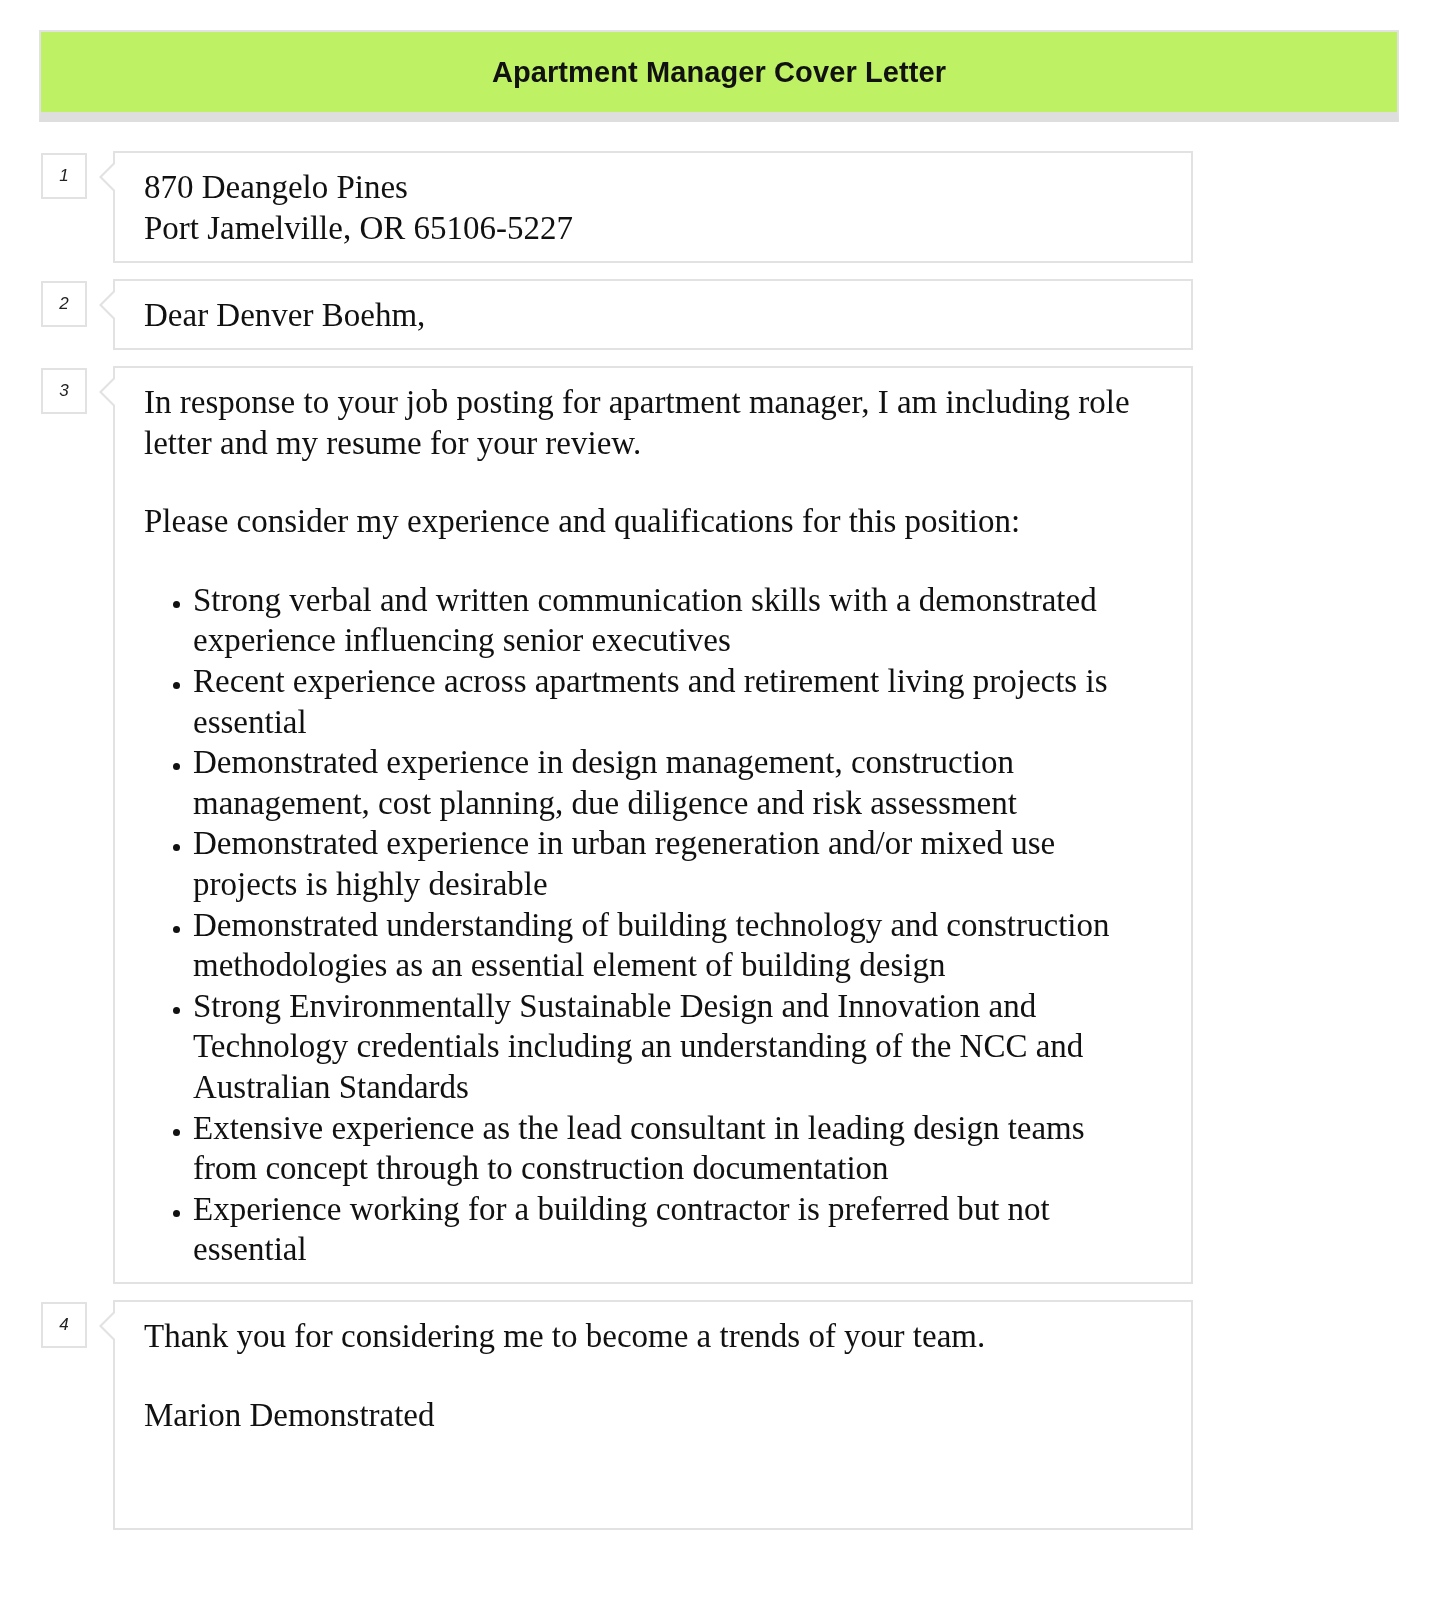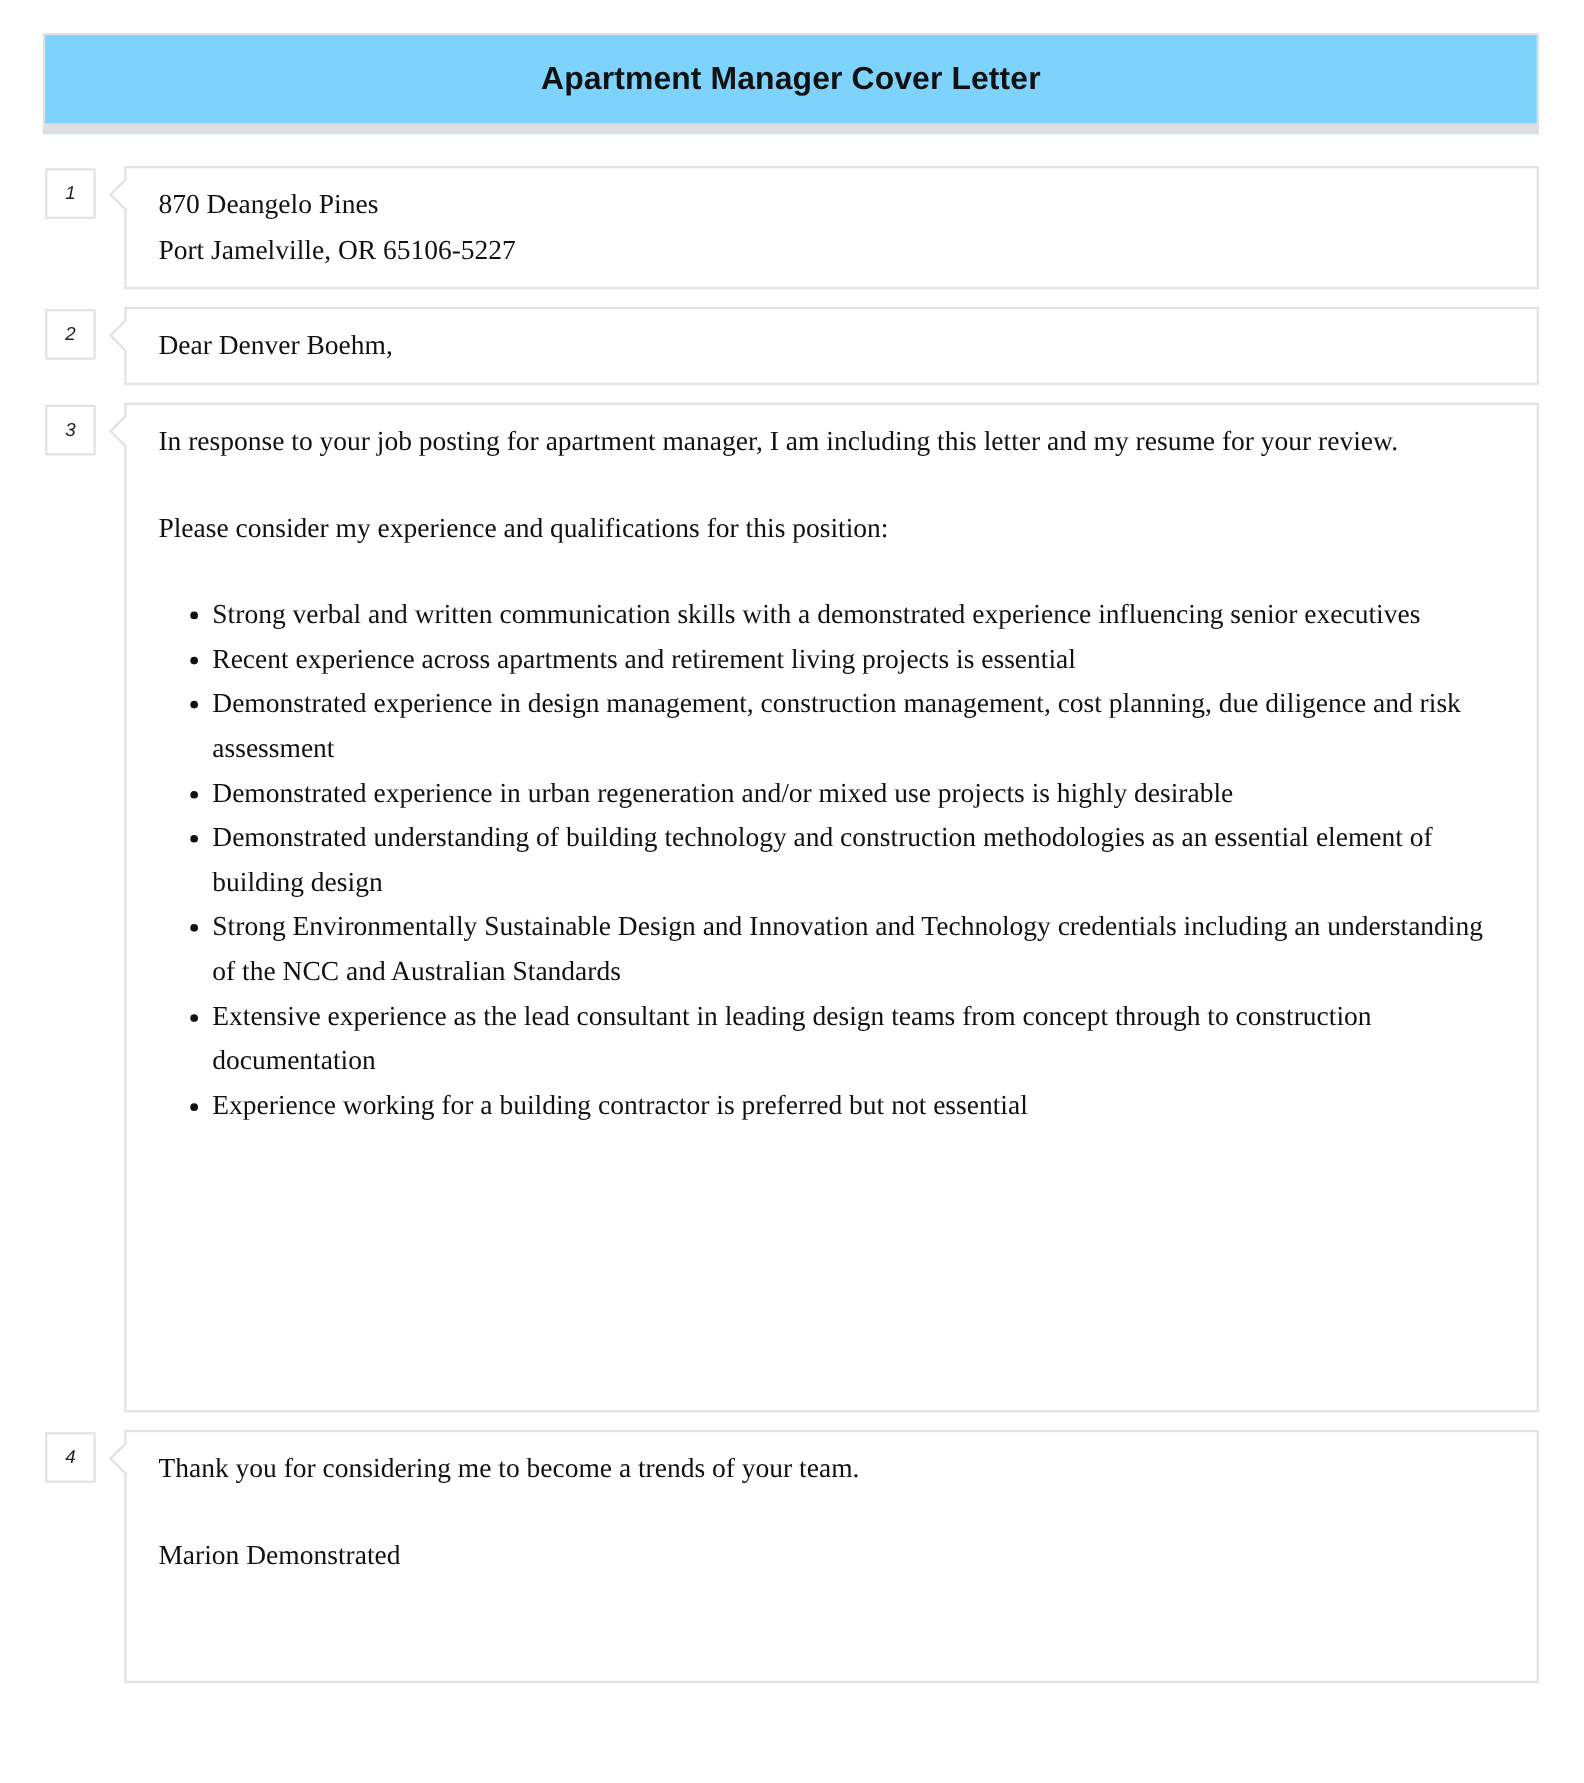--- a/index.html
+++ b/index.html
@@ -1,38 +1,38 @@
 <!DOCTYPE html>
 <html><head>
 <meta charset="utf-8">
 <style>
   html, body { margin: 0; padding: 0; background: #ffffff; }
   body { width: 1440px; min-height: 1621px; position: relative; font-family: "Liberation Serif", "DejaVu Serif", serif; color: #111; }
   .header {
     position: absolute; left: 39px; top: 30px; width: 1356px; height: 80px;
-    background: #7dd3fc; border: 2px solid #e2e2e2; border-bottom: 10px solid #dedede;
+    background: #bef264; border: 2px solid #e2e2e2; border-bottom: 10px solid #dedede;
     display: flex; align-items: center; justify-content: center;
   }
   .header h1 {
     margin: 0; font-family: "Liberation Sans", "DejaVu Sans", sans-serif;
     font-size: 29px; font-weight: bold; color: #111; letter-spacing: 0.1px;
   }
   .section { position: absolute; left: 0; width: 1440px; }
   .num {
     position: absolute; left: 41px; top: 2px; width: 43px; height: 43px;
     border: 2px solid #e2e2e2; background: #fff;
     font-family: "Liberation Sans", "DejaVu Sans", sans-serif; font-style: italic;
     font-size: 17px; color: #222; display: flex; align-items: center; justify-content: center;
     box-sizing: border-box; width: 46px; height: 46px;
   }
   .card {
-    position: absolute; left: 113px; top: 0; width: 1286px;
+    position: absolute; left: 113px; top: 0; width: 1080px;
     border: 2px solid #e2e2e2; background: #fff; box-sizing: border-box;
     padding: 14px 28px 14px 29px;
-    font-size: 25px; line-height: 40.6px;
+    font-size: 33px; line-height: 40.6px;
   }
   .notch {
     position: absolute; left: -16px; top: 8px; width: 0; height: 0;
     border-top: 16px solid transparent; border-bottom: 16px solid transparent;
     border-right: 16px solid #e2e2e2;
   }
   .notch::after {
     content: ""; position: absolute; left: 3px; top: -14px; width: 0; height: 0;
     border-top: 14px solid transparent; border-bottom: 14px solid transparent;
     border-right: 14px solid #fff;
@@ -65,21 +65,21 @@
   <div class="card" style="height:71px;">
     <span class="notch"></span>
     <p class="bold">Dear Denver Boehm,</p>
   </div>
 </div>
 
 <div class="section" style="top:366px;">
   <div class="num">3</div>
   <div class="card" style="height:918px;">
     <span class="notch"></span>
-    <p>In response to your job posting for apartment manager, I am including this letter and my resume for your review.</p>
+    <p>In response to your job posting for apartment manager, I am including role letter and my resume for your review.</p>
     <p>Please consider my experience and qualifications for this position:</p>
     <ul>
       <li>Strong verbal and written communication skills with a demonstrated experience influencing senior executives</li>
       <li>Recent experience across apartments and retirement living projects is essential</li>
       <li>Demonstrated experience in design management, construction management, cost planning, due diligence and risk assessment</li>
       <li>Demonstrated experience in urban regeneration and/or mixed use projects is highly desirable</li>
       <li>Demonstrated understanding of building technology and construction methodologies as an essential element of building design</li>
       <li>Strong Environmentally Sustainable Design and Innovation and Technology credentials including an understanding of the NCC and Australian Standards</li>
       <li>Extensive experience as the lead consultant in leading design teams from concept through to construction documentation</li>
       <li>Experience working for a building contractor is preferred but not essential</li>

